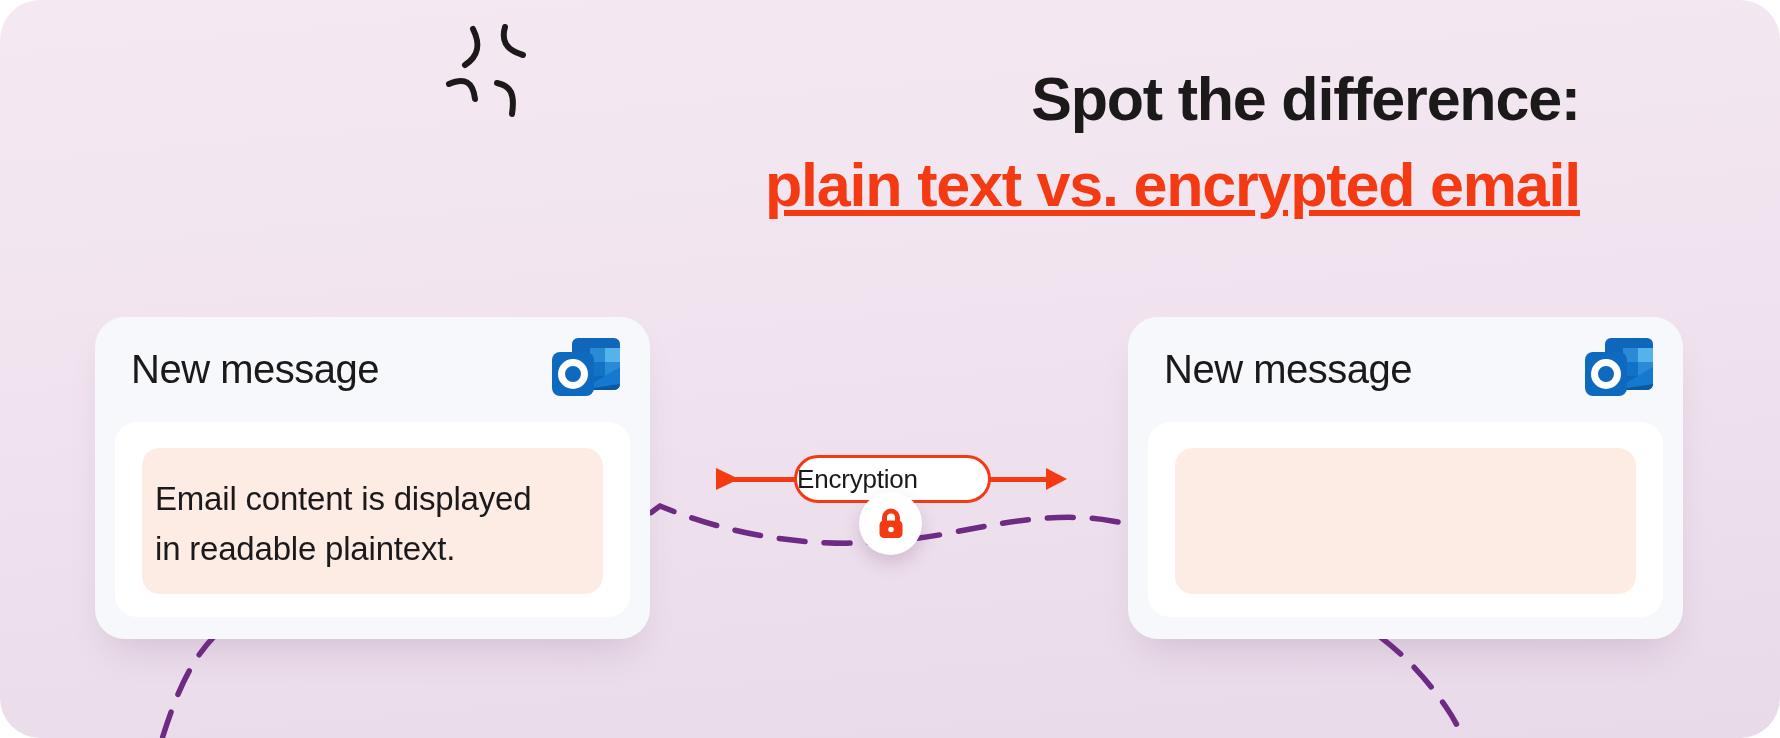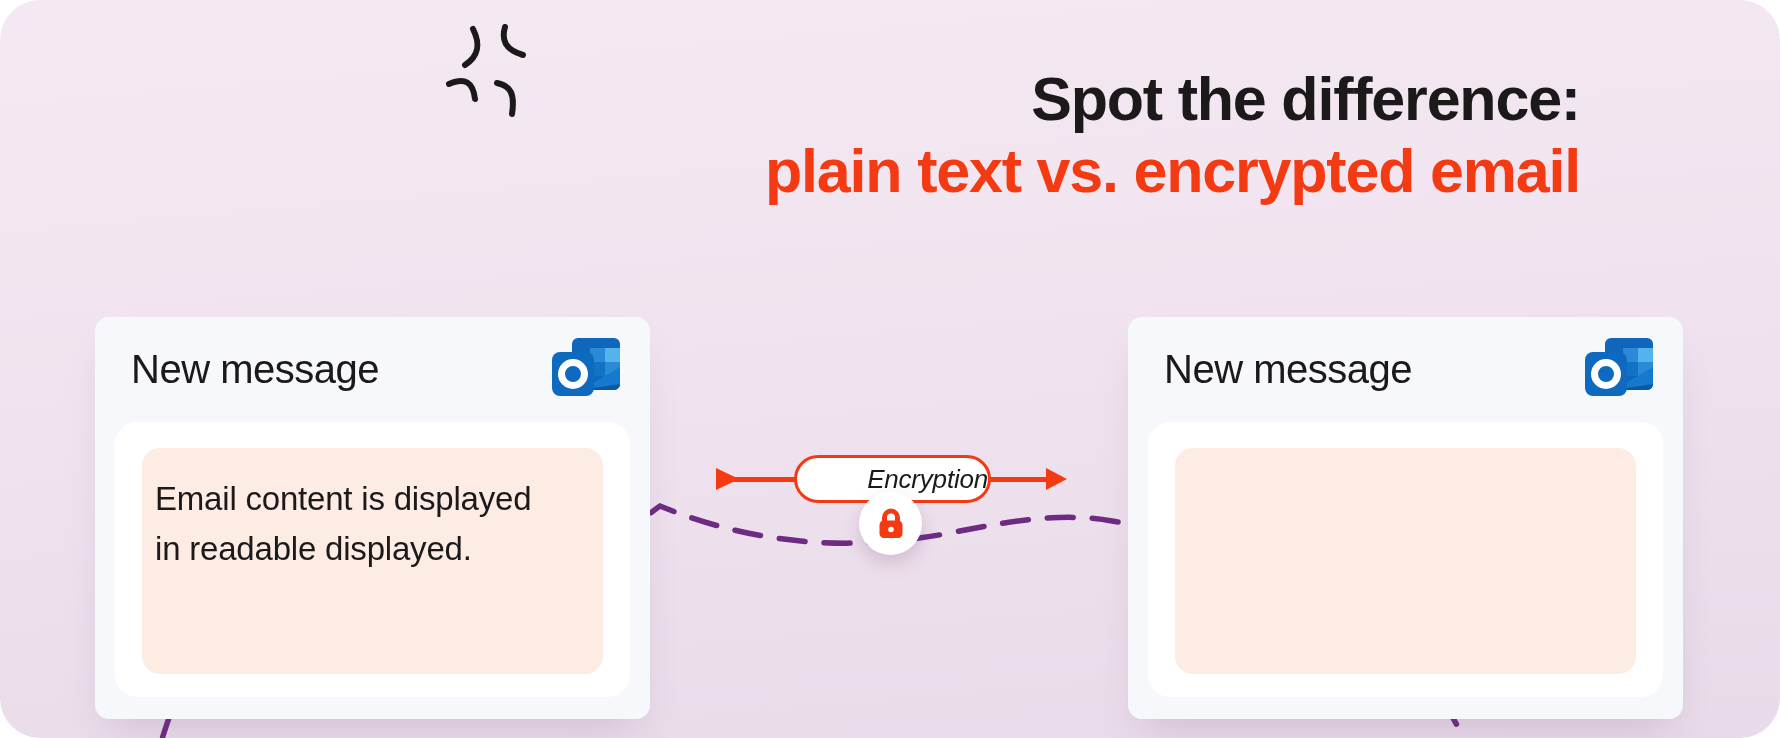--- a/index.html
+++ b/index.html
@@ -13,27 +13,27 @@
     border-radius:40px; overflow:hidden;
     background:linear-gradient(175deg, var(--canvas-bg-top) 0%, #f0e3ef 48%, var(--canvas-bg-bottom) 100%);
   }
 
   
   .deco-svg { position:absolute; left:0; top:0; z-index:1; }
 
   
   .title-wrap { position:absolute; left:0; top:64px; width:1580px; text-align:right; z-index:2; }
   .title-line1 { font-size:61px; font-weight:600; letter-spacing:-1.2px; color:var(--text-dark); line-height:70px; }
-  .title-line2 { font-size:61px; font-weight:600; letter-spacing:-1.2px; color:var(--accent-orange); line-height:70px; margin-top:2px; }
+  .title-line2 { font-size:61px; font-weight:600; letter-spacing:-1.2px; color:var(--accent-orange); line-height:70px; margin-top:16px;text-decoration:underline; }
   .doodle { position:absolute; left:443px; top:24px; width:88px; height:94px; z-index:3; }
 
   
   .card {
-    position:absolute; top:317px; width:555px; height:402px;
-    background:var(--card-bg); border-radius:14px; z-index:2;
+    position:absolute; top:317px; width:555px; height:322px;
+    background:var(--card-bg); border-radius:30px; z-index:2;
     box-shadow:0 22px 38px -14px rgba(109,63,116,0.20);
   }
   .card.left  { left:95px; }
   .card.right { left:1128px; }
   .card-header {
     position:absolute; left:36px; right:28px; top:0; height:104px;
     display:flex; align-items:center; justify-content:space-between;
   }
   .card-title { font-size:40px; font-weight:500; color:var(--text-dark); letter-spacing:-0.5px; }
   .outlook { width:72px; height:66px; }
@@ -59,21 +59,21 @@
     border-top:11.5px solid transparent; border-bottom:11.5px solid transparent;
   }
   .flow-arrow {
     position:absolute; left:1046px; top:468px; width:0; height:0;
     border-left:21px solid var(--accent-orange);
     border-top:11.5px solid transparent; border-bottom:11.5px solid transparent;
   }
   .pill {
     position:absolute; left:794px; top:455px; width:197px; height:48px;
     background:#ffffff; border:3.5px solid var(--accent-orange); border-radius:25px;
-    display:flex; align-items:center; justify-content:flex-end; z-index:4;font-style:italic;
+    display:flex; align-items:center; justify-content:flex-start; z-index:4;
   }
   .pill-label { font-size:26px; font-weight:500; color:var(--text-dark); letter-spacing:-0.2px; }
   .lock-badge {
     position:absolute; left:859px; top:492px; width:63px; height:63px;
     background:#ffffff; border-radius:50%; z-index:5;
     display:flex; align-items:center; justify-content:center;
     box-shadow:0 8px 18px rgba(109,63,116,0.22);
   }
 </style>
 </head>
@@ -118,21 +118,21 @@
         <rect x="55" y="26" width="15" height="14" fill="#2a8ad6"></rect>
         <path d="M31,54 L70,31 V47 Q70,54 63,54 Z" fill="#1579cf"></path>
         <path d="M31,54 L70,48 V47 Q70,54 63,54 Z" fill="#0c589f"></path>
         <rect x="2" y="16" width="42" height="44" rx="8" fill="#0e6abf"></rect>
         <circle cx="23" cy="38" r="11.5" fill="none" stroke="#ffffff" stroke-width="7"></circle>
       </svg>
     </div>
     <div class="panel">
       <div class="peach">
         <div class="body-line">Email content is displayed</div>
-        <div class="body-line">in readable displayed.</div>
+        <div class="body-line">in readable plaintext.</div>
       </div>
     </div>
   </div>
 
   <div class="card right">
     <div class="card-header">
       <div class="card-title">New message</div>
       <svg class="outlook" viewBox="0 0 72 66">
         <rect x="22" y="2" width="48" height="52" rx="6" style="fill:var(--outlook-blue)"></rect>
         <rect x="40" y="12" width="15" height="14" fill="#2a8ad6"></rect>

